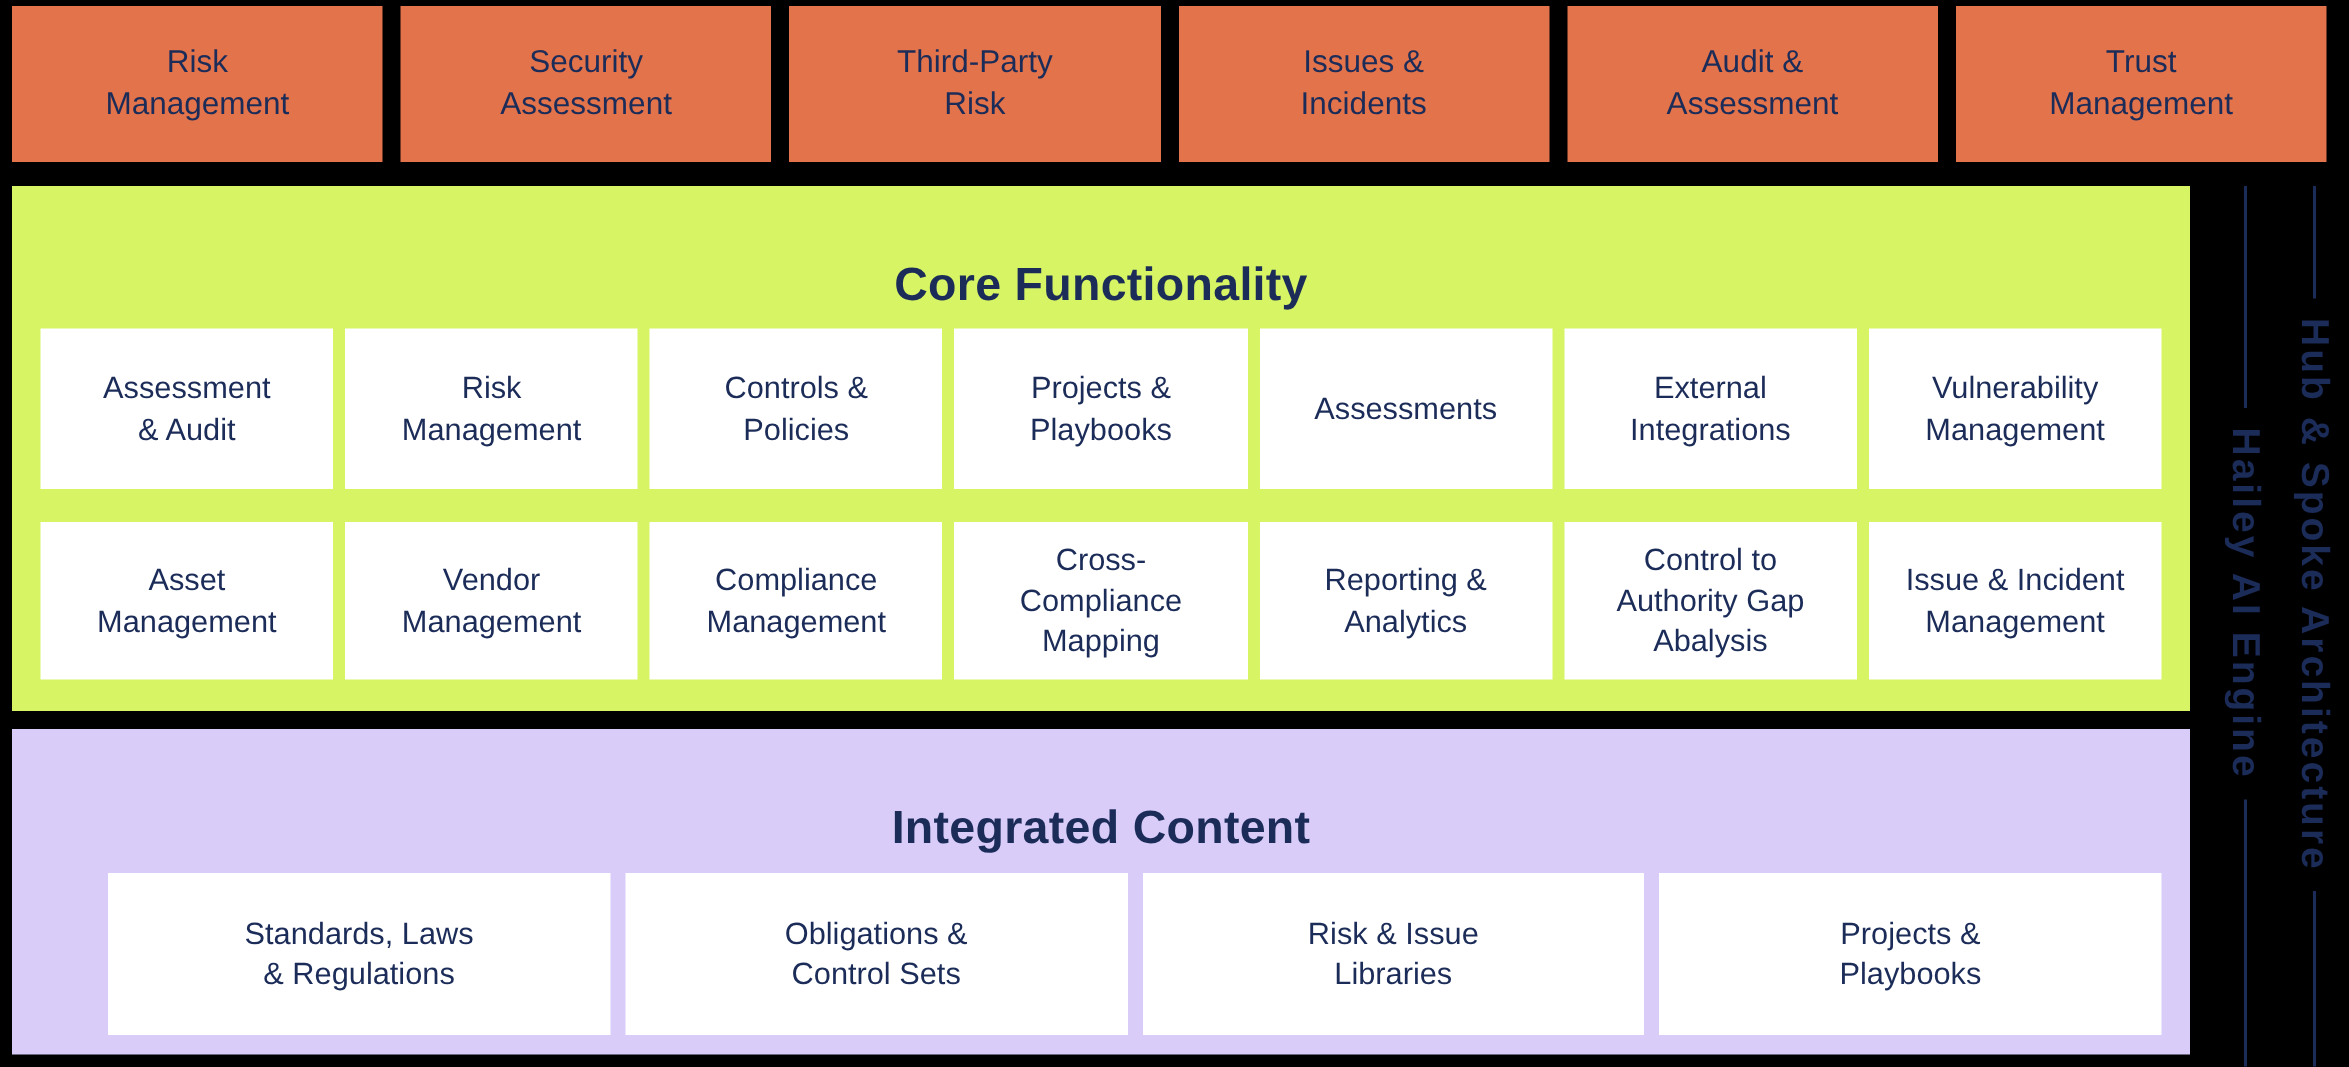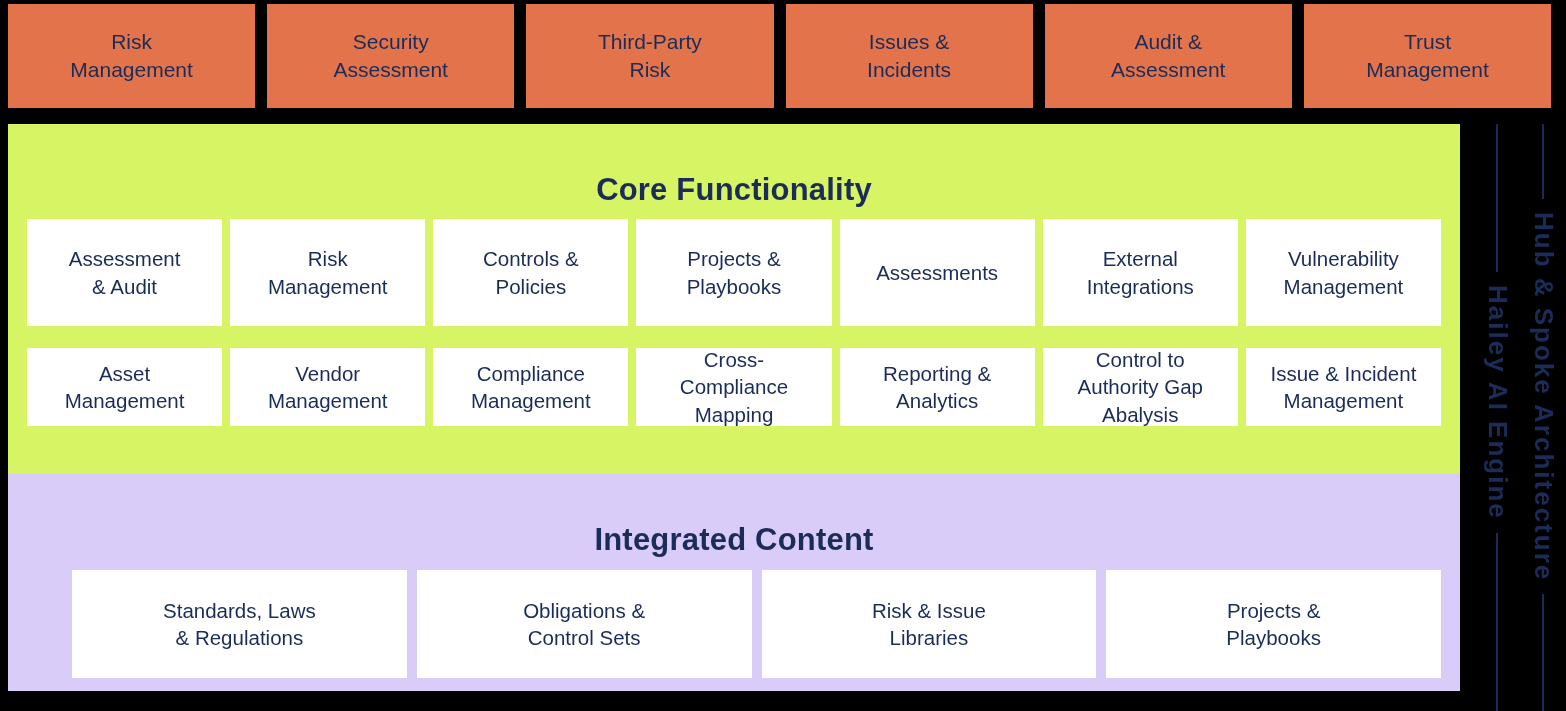--- a/index.html
+++ b/index.html
@@ -23,34 +23,34 @@
   }
   .spoke {
     flex:1; background:var(--spoke-box, #E2734B);
     display:flex; align-items:center; justify-content:center;
   }
   .spoke .label { font-size:21px; line-height:1.32; font-weight:500; }
 
   
   .panel { position:absolute; left:8px; width:1452px; }
   .core-panel { top:124px; height:350px; background:var(--core-panel, #D7F464); }
-  .content-panel { top:474px; height:217px; background:var(--content-panel, #D9CCF8); }
+  .content-panel { top:486px; height:217px; background:var(--content-panel, #D9CCF8); }
   .panel-title {
     text-align:center; padding-top:28px;
     font-size:31px; font-weight:800; letter-spacing:0.2px;
     color:var(--text, #1C2C59);
     margin-top:20px;
   }
 
   .card-row {
     position:absolute; left:19px; right:19px;
     display:flex; gap:8px;
   }
   .core-row-1 { top:95px;  height:107px; }
-  .core-row-2 { top:224px; height:78px; }
+  .core-row-2 { top:224px; height:105px; }
   .content-row { top:96px; height:108px; gap:10px;padding-left:45px; }
   .card {
     flex:1; background:var(--card, #FFFFFF);
     display:flex; align-items:center; justify-content:center;
   }
   .card .label { font-size:20.5px; line-height:1.33; font-weight:500; }
 
   
   .side-col {
     position:absolute; top:124px; bottom:0;

